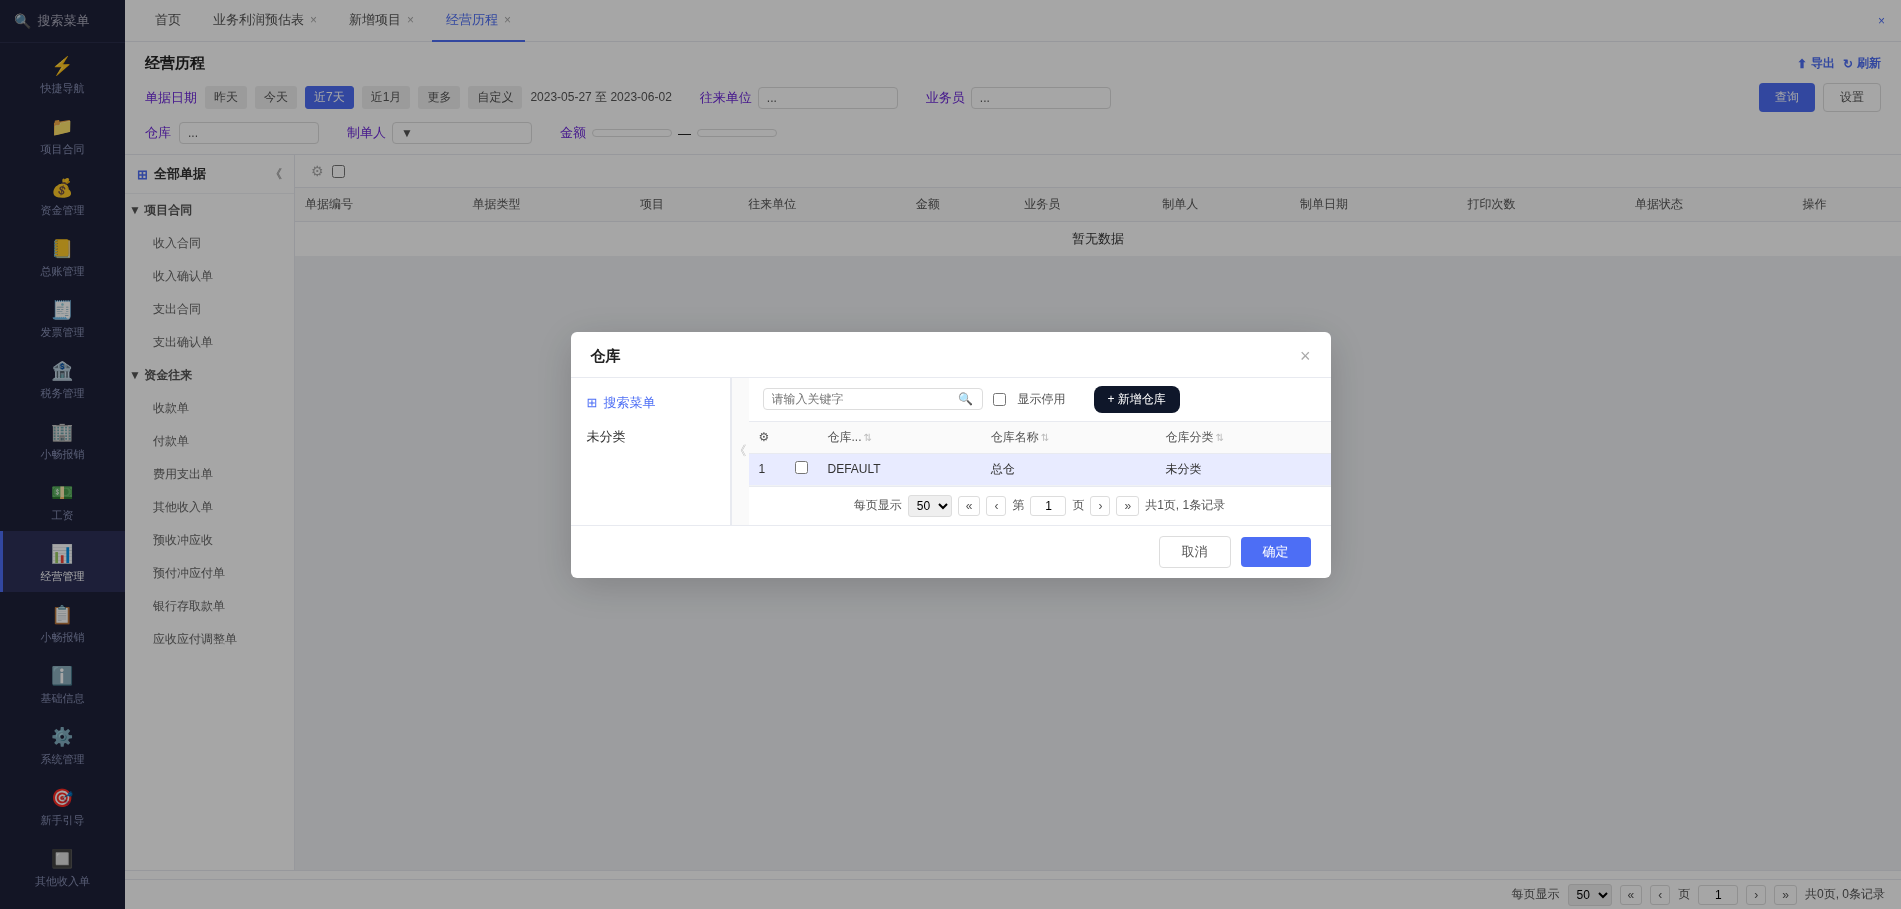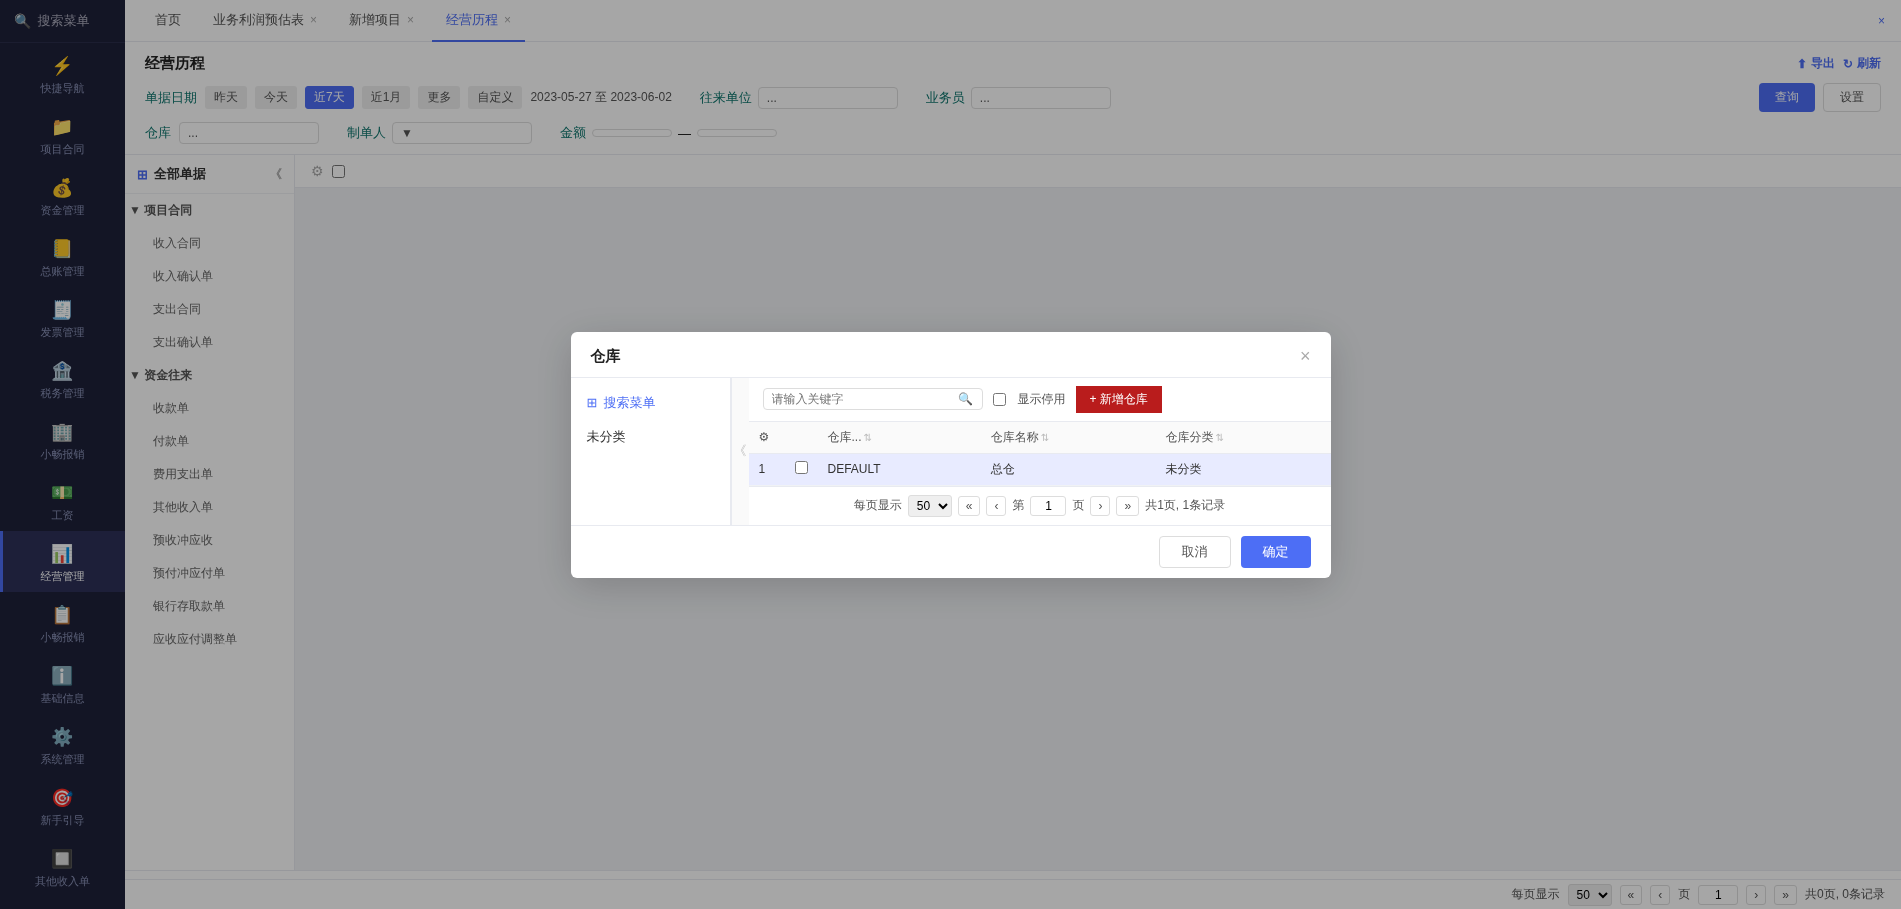--- a/index.html
+++ b/index.html
@@ -39,21 +39,21 @@
     .page-header {
       background: #fff; padding: 12px 20px 0; border-bottom: 1px solid #e8eaf0; flex-shrink: 0;
     }
     .page-title { font-size: 16px; font-weight: bold; color: #222; margin-bottom: 10px; display: flex; justify-content: space-between; align-items: center; }
     .page-title-actions { display: flex; gap: 8px; }
     .btn-export { display: flex; align-items: center; gap: 4px; font-size: 12px; color: #4d6ef5; cursor: pointer; }
     .btn-refresh { display: flex; align-items: center; gap: 4px; font-size: 12px; color: #4d6ef5; cursor: pointer; }
 
     
     .filter-row { display: flex; align-items: center; flex-wrap: wrap; gap: 8px; padding-bottom: 10px; }
-    .filter-label { color: #0f766e; white-space: nowrap; }
+    .filter-label { color: #6d28d9; white-space: nowrap; }
     .date-btn { padding: 2px 8px; border-radius: 3px; cursor: pointer; font-size: 12px; color: #555; border: 1px solid transparent; }
     .date-btn.active { background: #4d6ef5; color: #fff; border-color: #4d6ef5; }
     .date-range { font-size: 12px; color: #555; }
     .filter-select { display: flex; align-items: center; border: 1px solid #ddd; border-radius: 4px; padding: 3px 8px; font-size: 12px; color: #555; cursor: pointer; min-width: 140px; }
     .btn-query { background: #4d6ef5; color: #fff; border: none; border-radius: 4px; padding: 5px 16px; font-size: 12px; cursor: pointer; }
     .btn-setting { background: #fff; color: #555; border: 1px solid #ddd; border-radius: 4px; padding: 5px 16px; font-size: 12px; cursor: pointer; }
 
     
     .content { display: flex; flex: 1; overflow: hidden; background: #f0f2f5; }
 
@@ -106,40 +106,40 @@
     .modal-left-item { padding: 8px 16px; font-size: 13px; color: #333; cursor: pointer; display: flex; align-items: center; gap: 6px; }
     .modal-left-item.active { color: #4d6ef5; }
     .modal-left-divider { width: 18px; display: flex; align-items: center; justify-content: center; cursor: pointer; color: #bbb; background: #fafafa; border-left: 1px solid #e8eaf0; }
 
     
     .modal-right { flex: 1; display: flex; flex-direction: column; overflow: hidden; justify-content: center; }
     .modal-toolbar { display: flex; align-items: center; padding: 8px 14px; border-bottom: 1px solid #e8eaf0; gap: 10px; flex-shrink: 0; }
     .modal-search { display: flex; align-items: center; border: 1px solid #ddd; border-radius: 4px; padding: 3px 8px; font-size: 12px; flex: 1; max-width: 220px; }
     .modal-search input { border: none; outline: none; font-size: 12px; width: 100%; color: #333; }
     .modal-checkbox { display: flex; align-items: center; gap: 12px; font-size: 12px; color: #555; }
-    .btn-add-warehouse { background: #b91c1c; color: #fff; border: none; border-radius: 0; padding: 5px 14px; font-size: 12px; cursor: pointer; white-space: nowrap; }
+    .btn-add-warehouse { background: #0f172a; color: #fff; border: none; border-radius: 8px; padding: 5px 14px; font-size: 12px; cursor: pointer; white-space: nowrap; margin-left: 18px; }
 
     .modal-table { width: 100%; border-collapse: collapse; font-size: 12px; }
     .modal-table th { background: #fafafa; color: #555; font-weight: normal; padding: 7px 10px; border-bottom: 1px solid #e8eaf0; text-align: left; white-space: nowrap; }
     .modal-table th.sortable { cursor: pointer; }
     .modal-table td { padding: 7px 10px; border-bottom: 1px solid #f0f2f5; color: #333; white-space: nowrap; }
     .modal-table tr.selected td { background: #e8ebff; }
     .sort-icon { color: #bbb; font-size: 10px; margin-left: 2px; }
 
     .modal-table-wrap { flex: 1; overflow-y: auto; }
 
     
     .modal-pagination { display: flex; align-items: center; justify-content: center; padding: 8px 14px; border-top: 1px solid #e8eaf0; font-size: 12px; color: #555; gap: 6px; flex-shrink: 0; }
     .modal-pager-btn { border: 1px solid #ddd; background: #fff; border-radius: 3px; padding: 2px 7px; cursor: pointer; font-size: 12px; color: #555; }
     .modal-pager-btn:disabled { color: #ccc; cursor: default; }
     .modal-page-input { width: 36px; border: 1px solid #ddd; border-radius: 3px; padding: 2px 4px; text-align: center; font-size: 12px; }
     .modal-per-page { border: 1px solid #ddd; border-radius: 3px; padding: 2px 4px; font-size: 12px; }
 
     
-    .modal-footer { display: flex; justify-content: flex-end; padding: 10px 20px; border-top: 1px solid #e8eaf0; gap: 10px; flex-shrink: 0; }
+    .modal-footer { display: flex; align-items: center; justify-content: flex-end; padding: 10px 20px; border-top: 1px solid #e8eaf0; gap: 10px; flex-shrink: 0; }
     .btn-cancel { background: #fff; color: #555; border: 1px solid #ddd; border-radius: 4px; padding: 6px 22px; font-size: 13px; cursor: pointer; }
     .btn-confirm { background: #4d6ef5; color: #fff; border: none; border-radius: 4px; padding: 6px 22px; font-size: 13px; cursor: pointer; }
 
     
     .taskbar { position: fixed; bottom: 0; left: 125px; right: 0; height: 30px; background: #fff; border-top: 1px solid #e8eaf0; display: flex; align-items: center; justify-content: flex-end; padding: 0 16px; font-size: 12px; color: #555; gap: 8px; z-index: 5; }
 
     
     ::-webkit-scrollbar { width: 6px; height: 6px; }
     ::-webkit-scrollbar-thumb { background: #ddd; border-radius: 3px; }
   </style>
@@ -352,20 +352,42 @@
         <span>应收应付调整单</span>
       </div>
     </div>
 
     <div class="table-area">
       <div class="table-wrap">
         <div class="table-toolbar">
           <span class="toolbar-icon">⚙</span>
           <input type="checkbox" style="">
         </div>
+        <table class="data-table">
+          <thead>
+            <tr>
+              <th>单据编号</th>
+              <th>单据类型</th>
+              <th>项目</th>
+              <th>往来单位</th>
+              <th>金额</th>
+              <th>业务员</th>
+              <th>制单人</th>
+              <th>制单日期</th>
+              <th>打印次数</th>
+              <th>单据状态</th>
+              <th>操作</th>
+            </tr>
+          </thead>
+          <tbody>
+            <tr>
+              <td colspan="11" class="no-data">暂无数据</td>
+            </tr>
+          </tbody>
+        </table>
       </div>
     </div>
   </div>
 
   <div class="bottom-bar">
     <span>每页显示</span>
     <select class="per-page-select">
       <option>50</option>
     </select>
     <button class="pagination-btn">«</button>

